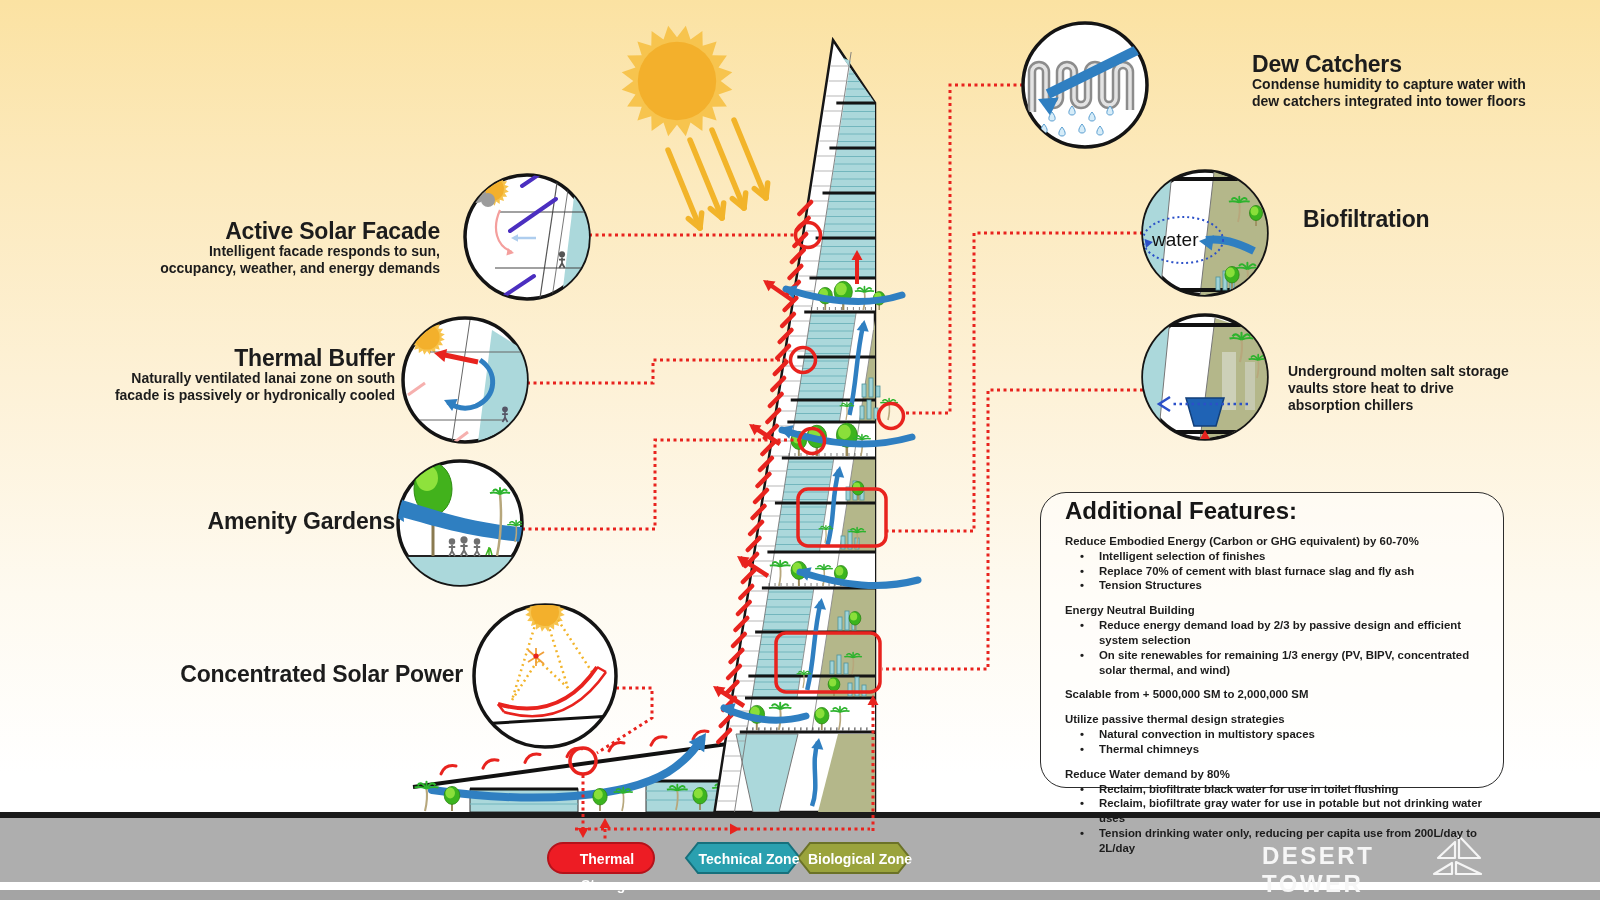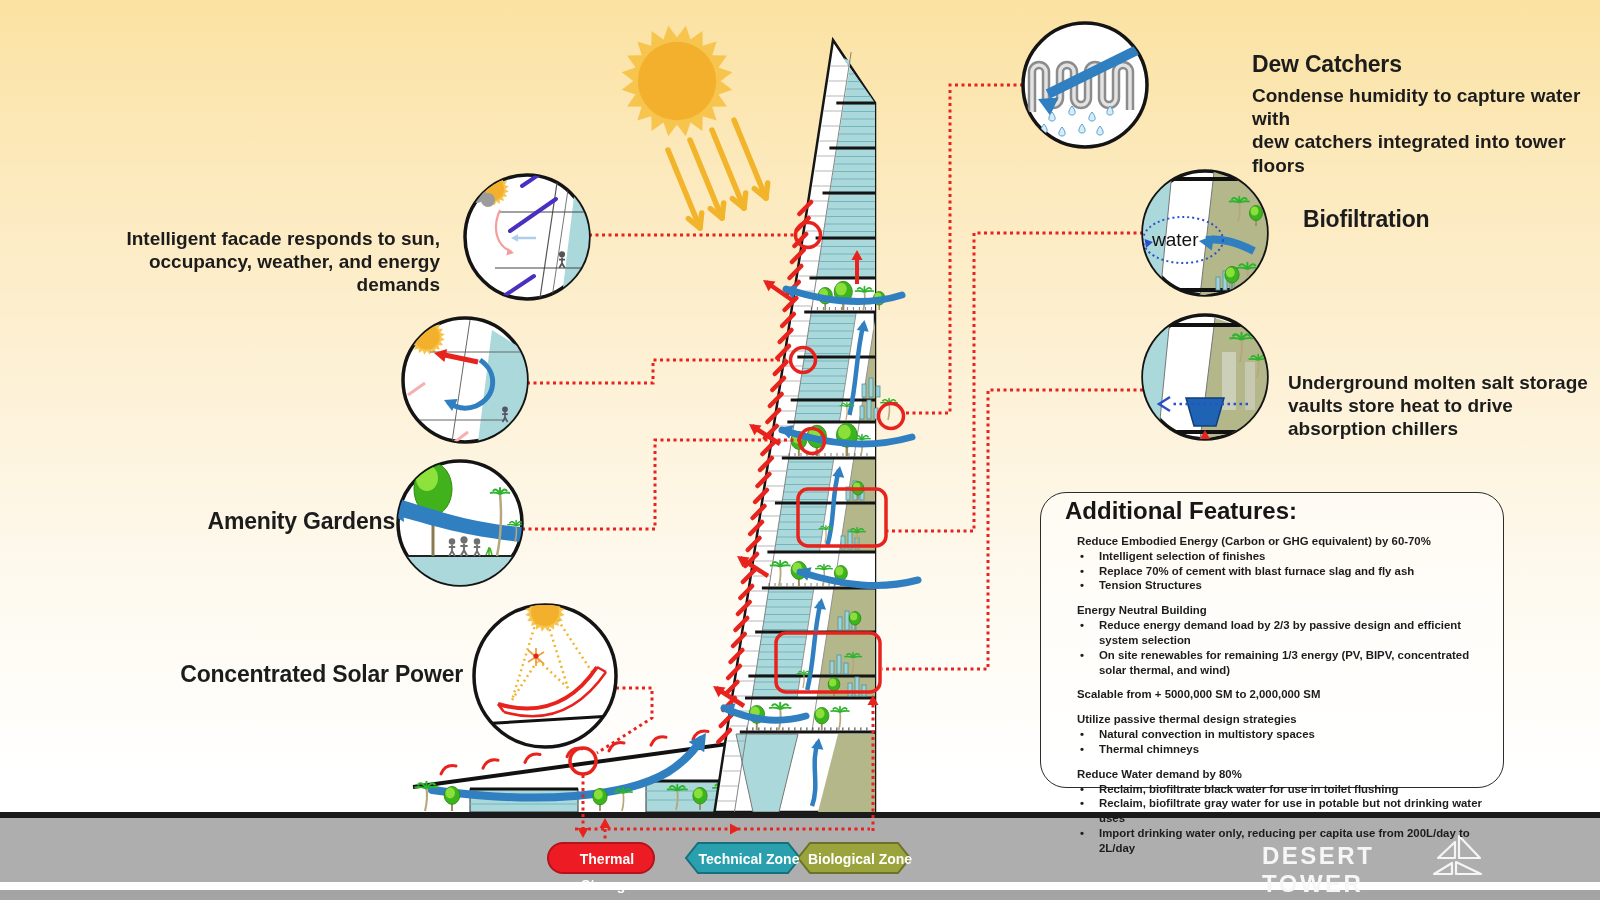--- a/index.html
+++ b/index.html
@@ -6,29 +6,29 @@
   #stage{
     position:relative;width:1600px;height:900px;overflow:hidden;
     font-family:"Liberation Sans",sans-serif;
     background:linear-gradient(180deg,#fbe2a2 0%,#fce9bb 18%,#fdf1d6 42%,#fefaf0 66%,#ffffff 86%,#ffffff 100%);
   }
   #art{position:absolute;left:0;top:0;width:1600px;height:900px;}
   .txt{position:absolute;z-index:2;color:#1c1c1c;}
   .feat{line-height:1.05;}
   .feat.right{text-align:right;}
   .feat-title{font-size:23px;font-weight:700;letter-spacing:-0.2px;}
-  .feat-sub{font-size:19px;font-weight:600;line-height:1.22;margin-top:8px;white-space:pre-line;}
+  .feat-sub{font-size:14px;font-weight:600;line-height:1.22;margin-top:0;white-space:pre-line;}
   .feat-sub:empty{display:none;}
   #af-box{
     position:absolute;z-index:2;left:1040px;top:492px;width:464px;height:296px;
     border:1.7px solid #2c2c2c;border-radius:26px;background:rgba(255,255,255,0.55);
     box-sizing:border-box;padding:4px 18px 0 24px;
   }
   #af-title{font-size:24px;font-weight:700;color:#161616;margin-bottom:9px;}
-  .af-h{font-size:11.4px;font-weight:700;color:#1c1c1c;line-height:1.3;margin-left:12px;}
+  .af-h{font-size:11.4px;font-weight:700;color:#1c1c1c;line-height:1.3;}
   .af-b{display:flex;font-size:11.4px;font-weight:700;color:#1c1c1c;line-height:1.3;}
   .af-b .bu{width:34px;text-align:center;}
   .af-b .tx{flex:1;}
   .af-sec{margin-bottom:10px;}
   .zone-label{
     position:absolute;z-index:2;top:846px;height:26px;line-height:26px;
     text-align:center;color:#fff;font-size:14px;font-weight:700;padding-left:6px;
   }
   #brand{
     position:absolute;z-index:2;left:1262px;top:842px;width:170px;
@@ -813,22 +813,28 @@
       </g>
       <g>
         <polygon points="1438,858 1455,842 1455,858" fill="none" stroke="#f5f5f5" stroke-width="2.2" stroke-linejoin="round"></polygon>
         <polygon points="1459,858 1459,836 1480,858" fill="none" stroke="#f5f5f5" stroke-width="2.2" stroke-linejoin="round"></polygon>
         <polygon points="1434,874 1452,863 1452,874" fill="none" stroke="#f5f5f5" stroke-width="2.2" stroke-linejoin="round"></polygon>
         <polygon points="1456,874 1456,862 1481,874" fill="none" stroke="#f5f5f5" stroke-width="2.2" stroke-linejoin="round"></polygon>
       </g>
     </svg>
 
   <div class="txt feat right" style="left:120px;top:219px;width:320px;">
+    <div class="feat-title">Active Solar Facade</div>
     <div class="feat-sub">Intelligent facade responds to sun,
 occupancy, weather, and energy demands</div>
+  </div>
+  <div class="txt feat right" style="left:95px;top:346px;width:300px;">
+    <div class="feat-title">Thermal Buffer</div>
+    <div class="feat-sub">Naturally ventilated lanai zone on south
+facade is passively or hydronically cooled</div>
   </div>
   <div class="txt feat right" style="left:95px;top:509px;width:300px;">
     <div class="feat-title">Amenity Gardens</div>
 
   </div>
   <div class="txt feat right" style="left:160px;top:662px;width:303px;">
     <div class="feat-title">Concentrated Solar Power</div>
 
   </div>
 
@@ -895,21 +901,21 @@
           <div class="af-b">
             <span class="bu">•</span>
             <span class="tx">Reclaim, biofiltrate black water for use in toilet flushing</span>
           </div>
           <div class="af-b">
             <span class="bu">•</span>
             <span class="tx">Reclaim, biofiltrate gray water for use in potable but not drinking water uses</span>
           </div>
           <div class="af-b">
             <span class="bu">•</span>
-            <span class="tx">Import drinking water only, reducing per capita use from 200L/day to 2L/day</span>
+            <span class="tx">Tension drinking water only, reducing per capita use from 200L/day to 2L/day</span>
           </div>
         </div>
       </div>
   </div>
 
   <div id="water-label">water</div>
 
   <div class="zone-label" style="left:548px;width:106px;">Thermal Storage</div>
   <div class="zone-label" style="left:686px;width:114px;">Technical Zone</div>
   <div class="zone-label" style="left:798px;width:112px;">Biological Zone</div>

